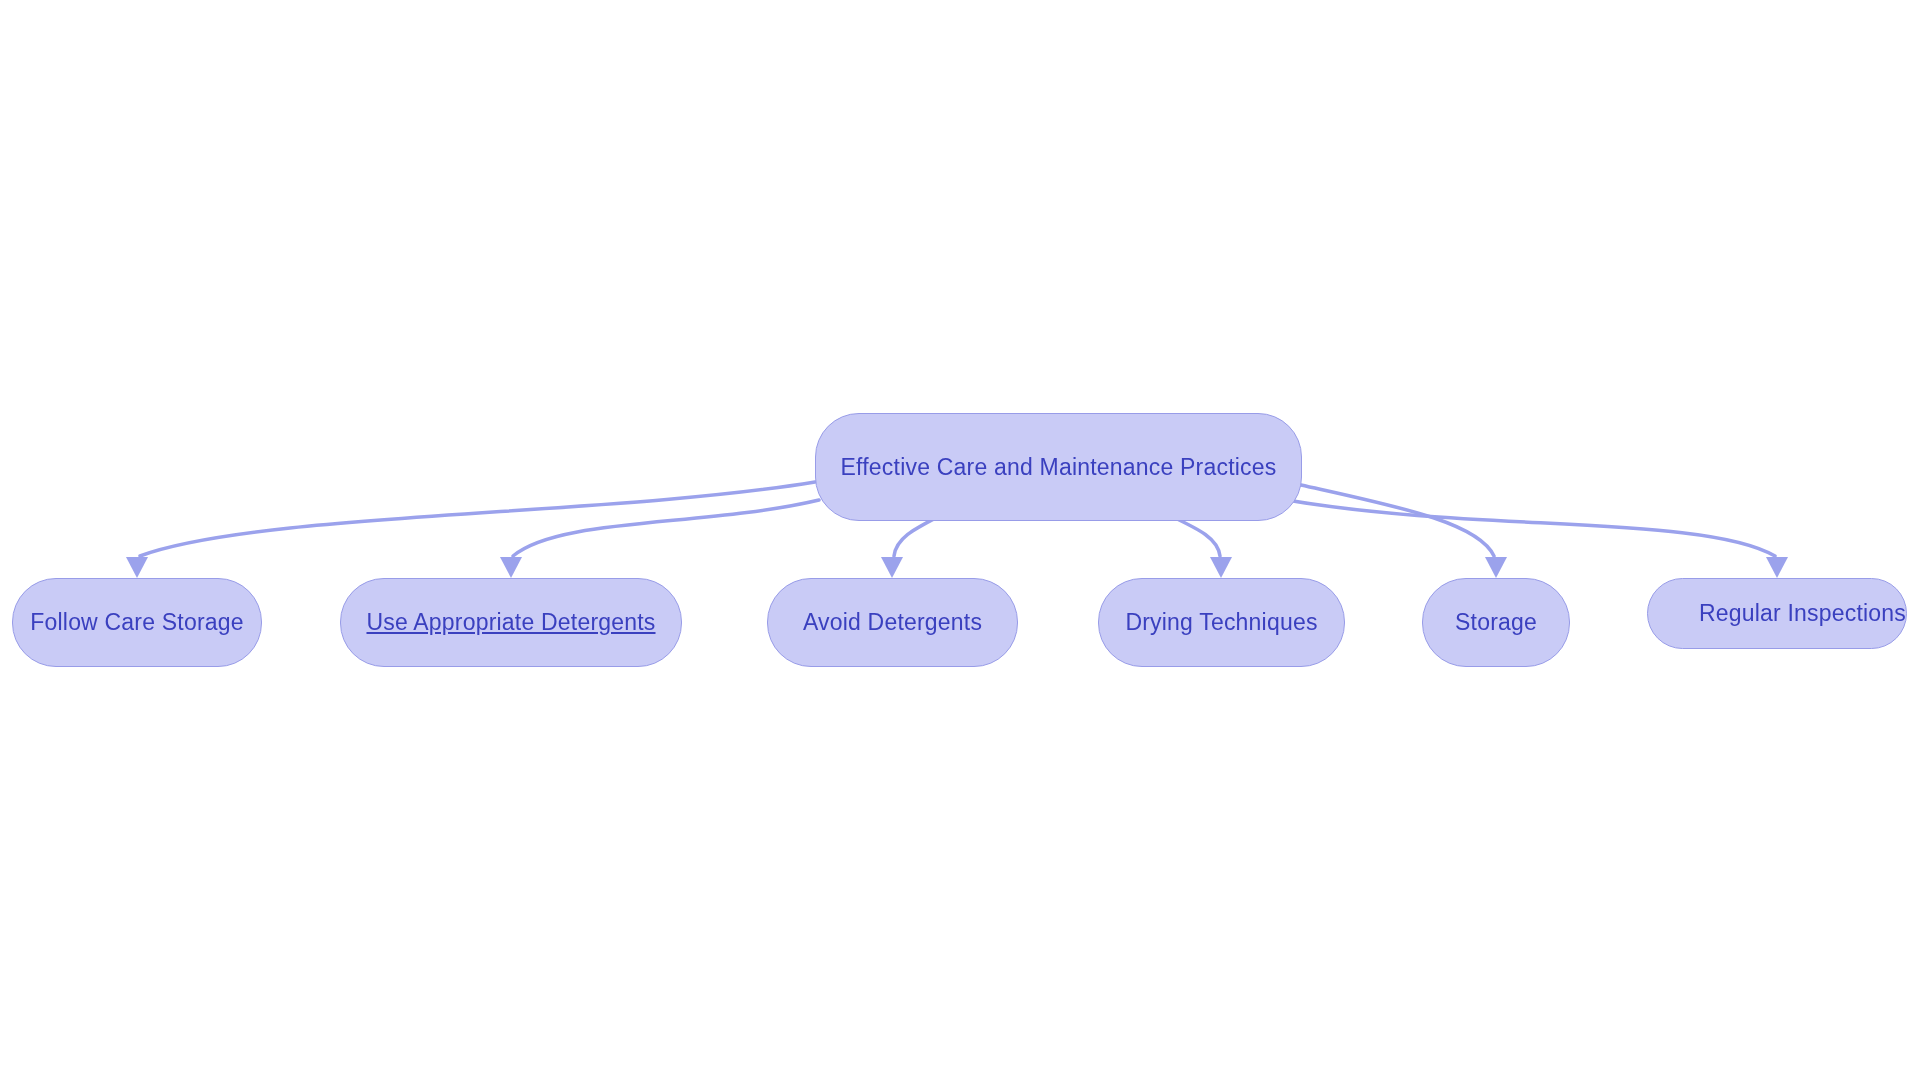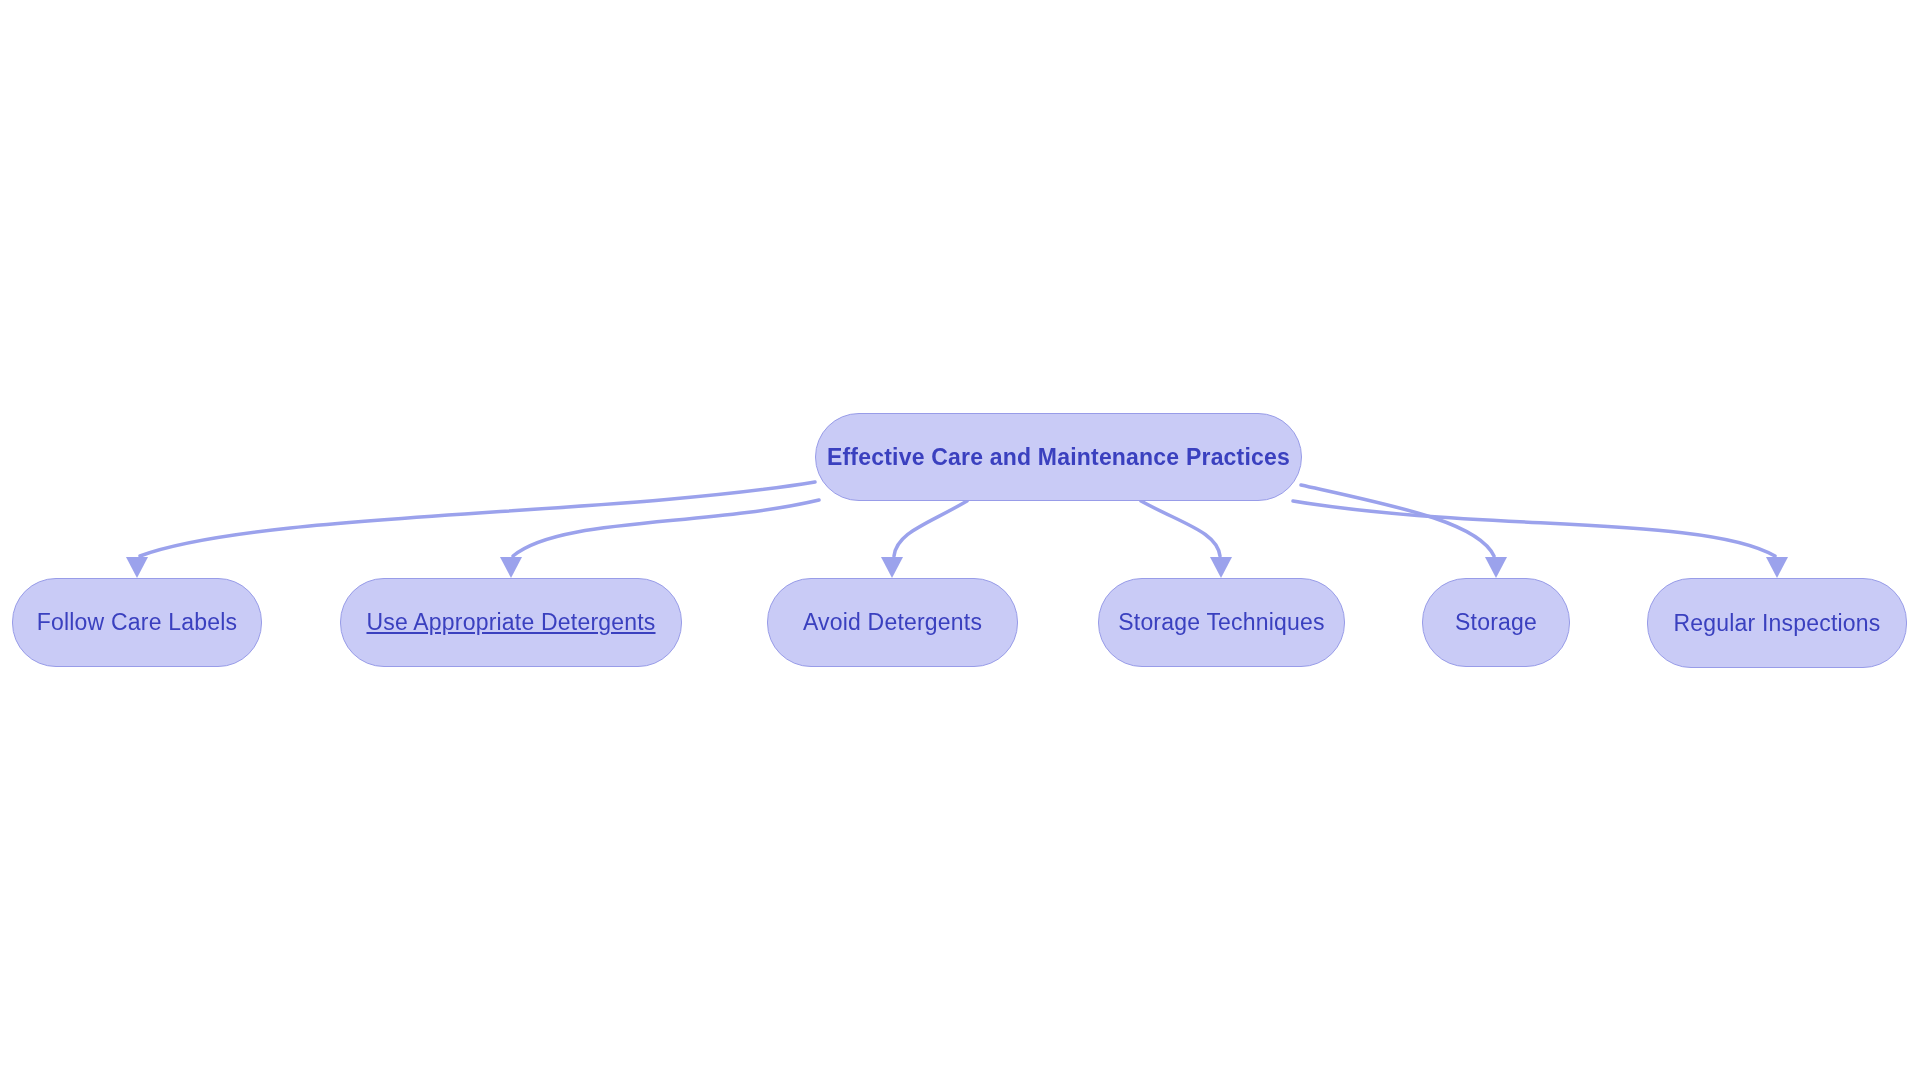--- a/index.html
+++ b/index.html
@@ -69,41 +69,41 @@
     <path d="M 1293 501 C 1480 532, 1705 515, 1775 556"></path>
 
     <polygon points="137,578 126,557 148,557"></polygon>
     <polygon points="511,578 500,557 522,557"></polygon>
     <polygon points="892,578 881,557 903,557"></polygon>
     <polygon points="1221,578 1210,557 1232,557"></polygon>
     <polygon points="1496,578 1485,557 1507,557"></polygon>
     <polygon points="1777,578 1766,557 1788,557"></polygon>
   </svg>
 
-  <div class="node" style="left:815px; top:413px; width:487px; height:88px;font-weight:bold;">
+  <div class="node" style="left:815px; top:413px; width:487px; height:108px;">
     <span>Effective Care and Maintenance Practices</span>
   </div>
 
   <div class="node" style="left:12px; top:578px; width:250px; height:89px;">
-    <span>Follow Care Labels</span>
+    <span>Follow Care Storage</span>
   </div>
 
   <div class="node" style="left:340px; top:578px; width:342px; height:89px;text-decoration:underline;">
     <span>Use Appropriate Detergents</span>
   </div>
 
   <div class="node" style="left:767px; top:578px; width:251px; height:89px;">
     <span>Avoid Detergents</span>
   </div>
 
   <div class="node" style="left:1098px; top:578px; width:247px; height:89px;">
-    <span>Storage Techniques</span>
+    <span>Drying Techniques</span>
   </div>
 
   <div class="node" style="left:1422px; top:578px; width:148px; height:89px;">
     <span>Storage</span>
   </div>
 
-  <div class="node" style="left:1647px; top:578px; width:260px; height:90px;">
+  <div class="node" style="left:1647px; top:578px; width:260px; height:71px;justify-content:flex-end;">
     <span>Regular Inspections</span>
   </div>
 
 </div>
 
 </body></html>

